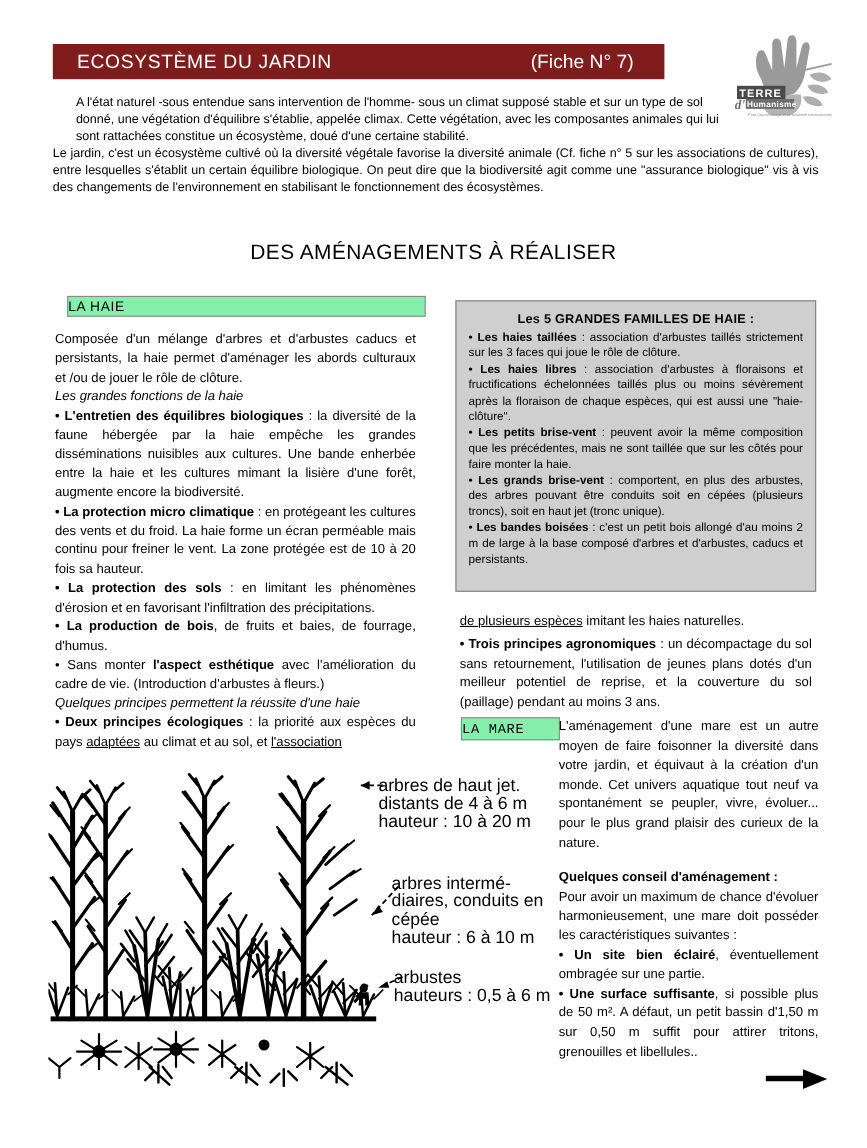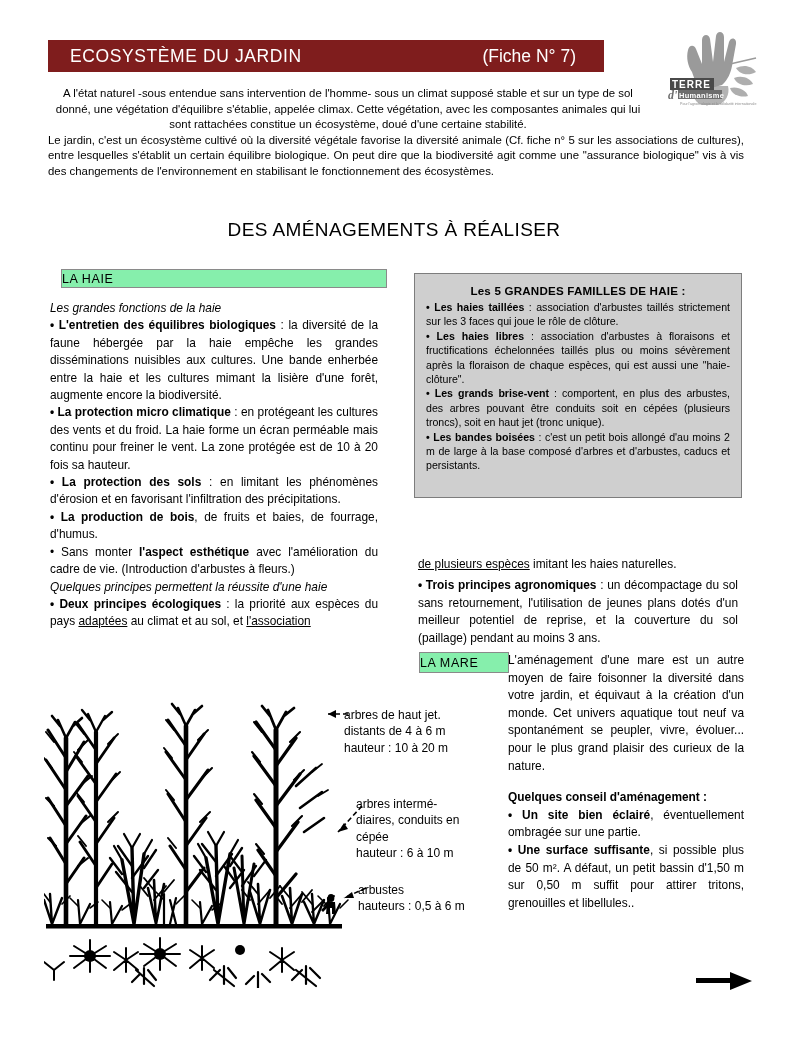--- a/index.html
+++ b/index.html
@@ -56,21 +56,21 @@
   #intro {
     position: absolute;
     left: 48px;
     top: 86px;
     width: 696px;
     font-size: 11.4px;
     line-height: 15.6px;
   }
   #intro p { margin: 0; }
   #intro .just { text-align: justify; }
-  #intro .wrapshort { width: 600px; text-align: center; }
+  #intro .wrapshort { width: 600px; text-align: left; margin-left: 21px; }
 
   
   #section-heading {
     position: absolute;
     left: 0;
     top: 219px;
     width: 788px;
     text-align: center;
     font-size: 19px;
     letter-spacing: 0.4px;
@@ -83,21 +83,21 @@
     border: 1px solid #8a8a8a;
     box-sizing: border-box;
     display: flex;
     align-items: center;
     justify-content: flex-start;
     font-size: 12.5px;
     letter-spacing: 0.6px;
     margin-left: 11px;
   }
   #bar-haie { left: 50px; top: 269px; width: 326px; height: 19px; }
-  #bar-mare { left: 408px; top: 652px; width: 90px; height: 21px; }
+  #bar-mare { left: 408px; top: 652px; width: 90px; height: 21px; font-family: Liberation Mono, monospace; }
 
   
   #left-col {
     position: absolute;
     left: 50px;
     top: 300px;
     width: 328px;
     font-size: 11.9px;
     line-height: 17.4px;
     text-align: justify;
@@ -106,21 +106,21 @@
   #left-col .ital { font-style: italic; }
   #left-col b { font-weight: bold; }
   #left-col u { text-decoration: underline; }
 
   
   #gray-box {
     position: absolute;
     left: 414px;
     top: 273px;
     width: 328px;
-    height: 225px;
+    height: 265px;
     background: #cfcfcf;
     border: 1px solid #7d7d7d;
     box-sizing: border-box;
     padding: 10px 11px 8px 11px;
   }
   #gray-box .gb-title {
     text-align: center;
     font-weight: bold;
     font-size: 11.6px;
     letter-spacing: 0.2px;
@@ -167,21 +167,21 @@
     position: absolute;
     left: 44px;
     top: 698px;
     width: 310px;
     height: 300px;
   }
 
   
   .callout {
     position: absolute;
-    font-size: 12px;
+    font-size: 16px;
     line-height: 16.4px;
     white-space: pre-line;
   }
   #callout-haut  { left: 344px; top: 707px; width: 160px; }
   #callout-inter { left: 356px; top: 796px; width: 160px; }
   #callout-arb   { left: 358px; top: 882px; width: 160px; }
 
   
   #leaders {
     position: absolute;
@@ -236,51 +236,54 @@
   <p class="just">Le jardin, c'est un écosystème cultivé où la diversité végétale favorise la diversité animale (Cf. fiche n° 5 sur les associations de cultures), entre lesquelles s'établit un certain équilibre biologique. On peut dire que la biodiversité agit comme une "assurance biologique" vis à vis des changements de l'environnement en stabilisant le fonctionnement des écosystèmes.</p>
 </div>
 
 <div id="section-heading">DES AMÉNAGEMENTS À RÉALISER</div>
 
 <div id="bar-haie" class="gray-bar">
   <span>LA HAIE</span>
 </div>
 
 <div id="left-col">
+  <p>Composée d'un mélange d'arbres et d'arbustes caducs et persistants, la haie permet d'aménager les abords culturaux et /ou de jouer le rôle de clôture.</p>
   <p class="ital">Les grandes fonctions de la haie</p>
   <p><b>• L'entretien des équilibres biologiques</b><span> : la diversité de la faune hébergée par la haie empêche les grandes disséminations nuisibles aux cultures. Une bande enherbée entre la haie et les cultures mimant la lisière d'une forêt, augmente encore la biodiversité.</span></p>
   <p><b>•  La protection micro climatique</b><span> : en protégeant les cultures des vents et du froid. La haie forme un écran perméable mais continu pour freiner le vent. La zone protégée est de 10 à 20 fois sa hauteur.</span></p>
   <p><b>•  La protection des sols</b><span> : en limitant les phénomènes d'érosion et en favorisant l'infiltration des précipitations.</span></p>
   <p><b>•  La production de bois</b><span>, de fruits et baies, de fourrage, d'humus.</span></p>
   <p><span>•  Sans monter </span><b>l'aspect esthétique</b><span> avec l'amélioration du cadre de vie. (Introduction d'arbustes à fleurs.)</span></p>
   <p class="ital">Quelques principes permettent la réussite d'une haie</p>
   <p><b>•  Deux principes écologiques</b><span> : la priorité aux espèces du pays </span><u>adaptées</u><span> au climat et au sol, et </span><u>l'association</u></p>
 </div>
 
 <div id="gray-box">
   <div class="gb-title">Les 5 GRANDES FAMILLES DE HAIE :</div>
   <p><b>•  Les haies taillées</b><span> :   association d'arbustes taillés strictement sur les 3 faces qui joue le rôle de clôture.</span></p>
   <p><b>•  Les haies libres</b><span> :   association d'arbustes à floraisons et fructifications échelonnées taillés plus ou moins sévèrement après la floraison de chaque espèces, qui est aussi une "haie-clôture".</span></p>
+  <p><b>•  Les petits brise-vent</b><span> : peuvent avoir la même composition que les précédentes, mais ne sont taillée que sur les côtés pour faire monter la haie.</span></p>
   <p><b>•  Les grands brise-vent</b><span> : comportent, en plus des arbustes, des arbres pouvant être conduits soit en cépées (plusieurs troncs), soit en haut jet (tronc unique).</span></p>
   <p><b>•  Les bandes boisées</b><span> :  c'est un petit bois allongé d'au moins 2 m de large à la base composé d'arbres et d'arbustes, caducs et persistants.</span></p>
 </div>
 
 <div id="right-cont">
   <p><u>de plusieurs espèces</u><span> imitant les haies naturelles.</span></p>
   <p><b>•  Trois principes agronomiques</b><span> : un décompactage du sol sans retournement, l'utilisation de jeunes plans dotés d'un meilleur potentiel de reprise, et la couverture du sol (paillage) pendant au moins 3 ans.</span></p>
 </div>
 
 <div id="bar-mare" class="gray-bar">
   <span>LA MARE</span>
 </div>
 
 <div id="mare-text">
   <p>L'aménagement d'une mare est un autre moyen de faire foisonner la diversité dans votre jardin, et équivaut à la création d'un monde. Cet univers aquatique tout neuf va spontanément se peupler, vivre, évoluer... pour le plus grand plaisir des curieux de la nature.</p>
   <div class="spacer"></div>
   <p><b>Quelques conseil d'aménagement :</b></p>
+  <p>Pour avoir un maximum de chance d'évoluer harmonieusement, une mare doit posséder les caractéristiques suivantes :</p>
   <p><b>•  Un site bien éclairé</b><span>, éventuellement ombragée sur une partie.</span></p>
   <p><b>•  Une surface suffisante</b><span>, si possible plus de 50 m². A défaut, un petit bassin d'1,50 m sur 0,50 m suffit pour attirer tritons, grenouilles et libellules..</span></p>
 </div>
 
 <div id="illus">
   <svg viewBox="0 0 310 300" width="310" height="300" aria-hidden="true">
     <defs>
       <g id="twig">
         <path d="M0 0 L0 -40" stroke="#000" stroke-width="2.4" fill="none"></path>
         <path d="M0 -8 L-7 -16 M0 -14 L8 -22 M0 -22 L-8 -31 M0 -28 L7 -37 M0 -34 L-6 -42" stroke="#000" stroke-width="1.8" fill="none"></path>

